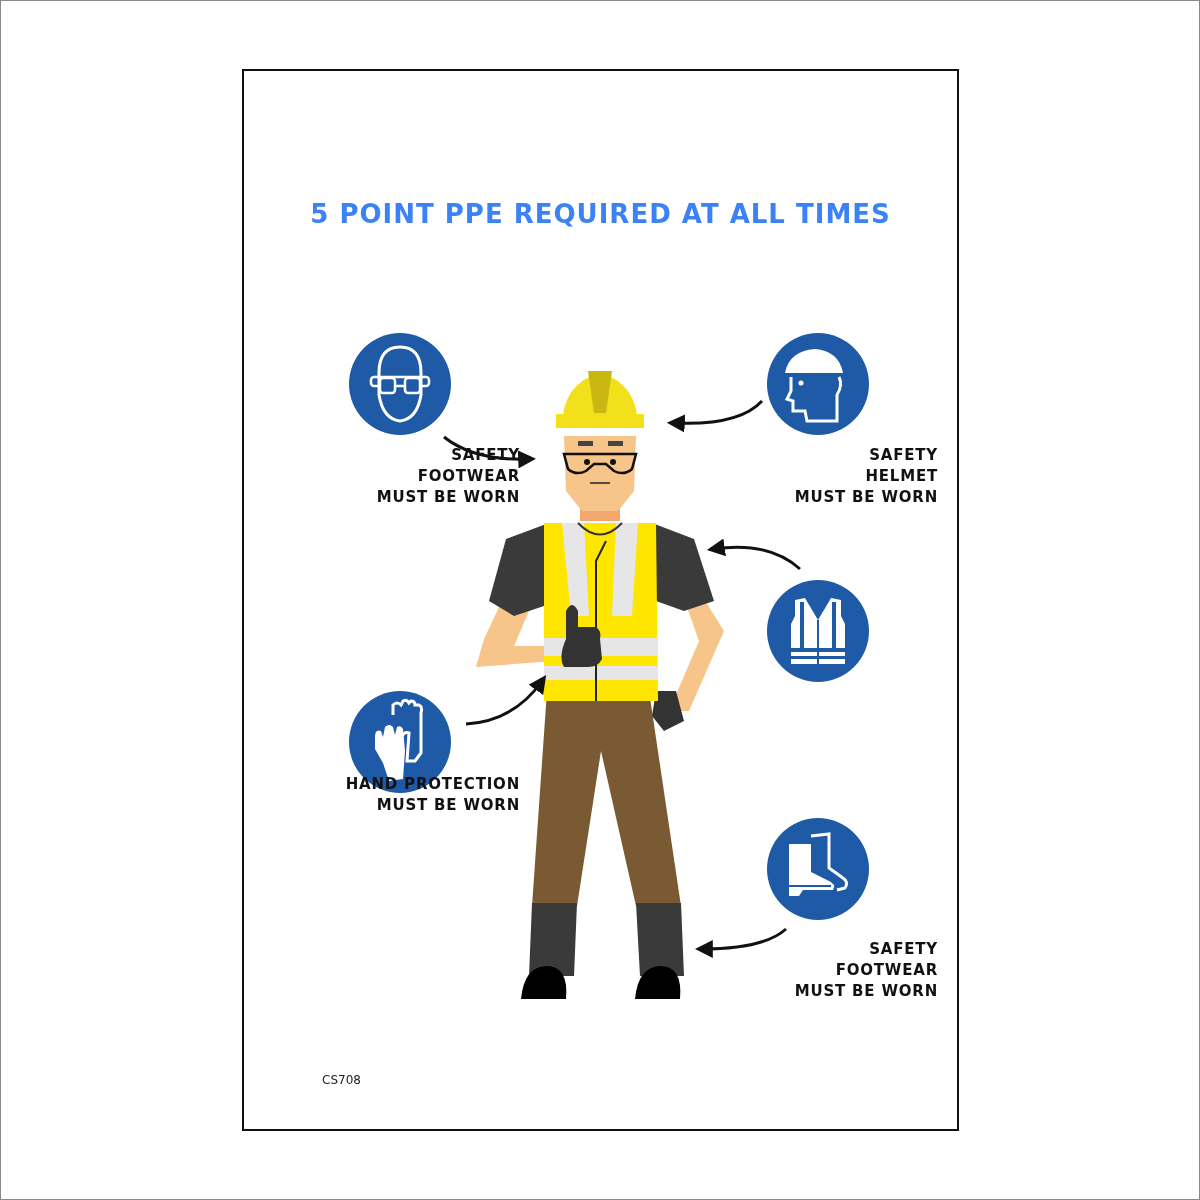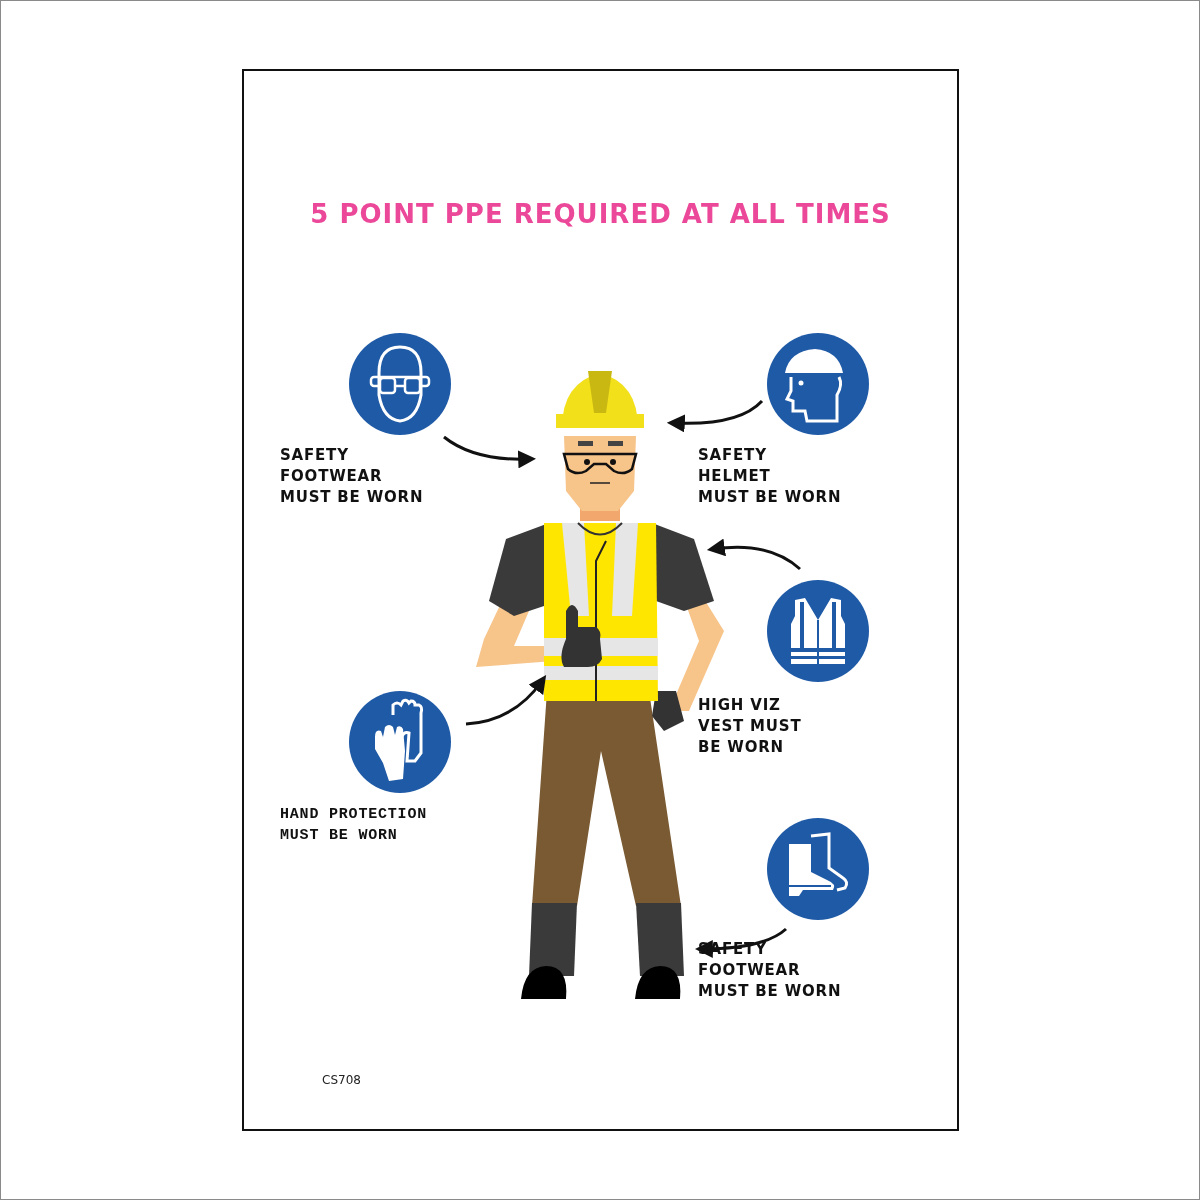--- a/index.html
+++ b/index.html
@@ -1,22 +1,22 @@
 <!DOCTYPE html>
 <html><head>
 <meta charset="utf-8">
 <style>
   html, body { margin:0; padding:0; background:#fff; }
   body { width:1200px; height:1200px; position:relative; overflow:hidden; font-family:"DejaVu Sans", sans-serif; }
   .frame { position:absolute; left:0; top:0; width:1198px; height:1198px; border:1px solid #8a8a8a; }
   .poster { position:absolute; left:242px; top:69px; width:713px; height:1058px; border:2px solid #111; background:#fff; }
-  .title { position:absolute; left:0; top:128px; width:713px; text-align:center; font-weight:bold; font-size:26px; letter-spacing:1px; color:#ec4899; }
+  .title { position:absolute; left:0; top:128px; width:713px; text-align:center; font-weight:bold; font-size:26px; letter-spacing:1px; color:#3b82f6; }
   .sign { position:absolute; width:102px; height:102px; border-radius:50%; }
   .sign svg { width:102px; height:102px; display:block; }
-  .caption { position:absolute; width:240px; text-align:left; font-weight:bold; font-size:15px; line-height:21px; letter-spacing:0.8px; color:#111; }
+  .caption { position:absolute; width:240px; text-align:right; font-weight:bold; font-size:15px; line-height:21px; letter-spacing:0.8px; color:#111; }
   .arrows { position:absolute; left:0; top:0; width:713px; height:1058px; }
   .worker { position:absolute; left:0; top:0; width:713px; height:1058px; }
   .code { position:absolute; left:78px; top:1002px; font-size:12px; color:#222; }
 </style>
 </head>
 <body>
 
 <div class="frame"></div>
 
 <div class="poster">
@@ -112,34 +112,29 @@
     <svg viewBox="0 0 102 102">
       <circle cx="51" cy="51" r="51" fill="#1f5aa6"></circle>
       <path d="M28,20 L38,18 L51,40 L64,18 L74,20 L74,36 L78,44 L78,84 L24,84 L24,44 L28,36 Z" fill="#fff"></path>
       <rect x="33" y="22" width="4" height="46" fill="#1f5aa6"></rect>
       <rect x="65" y="22" width="4" height="46" fill="#1f5aa6"></rect>
       <rect x="24" y="68" width="54" height="4" fill="#1f5aa6"></rect>
       <rect x="24" y="76" width="54" height="3" fill="#1f5aa6"></rect>
       <line x1="51" y1="40" x2="51" y2="84" stroke="#1f5aa6" stroke-width="2"></line>
     </svg>
   </div>
-  <div class="caption" style="left:454px; top:624px;">
-    <div>HIGH VIZ</div>
-    <div>VEST MUST</div>
-    <div>BE WORN</div>
-  </div>
 
   <div class="sign" style="left:105px; top:620px;">
     <svg viewBox="0 0 102 102">
       <circle cx="51" cy="51" r="51" fill="#1f5aa6"></circle>
       <path d="M44,24 L44,14 Q48,10 52,14 L54,10 Q58,8 60,12 L62,10 Q66,10 66,14 L70,14 Q74,16 72,22 L72,62 L66,70 L58,70 L60,42 Q54,40 52,48" fill="none" stroke="#fff" stroke-width="3"></path>
       <path d="M26,46 Q26,38 32,40 L34,46 L36,36 Q40,32 44,36 L46,44 L48,36 Q52,34 54,38 L56,60 L54,88 L40,90 L34,72 L26,58 Z" fill="#fff"></path>
     </svg>
   </div>
-  <div class="caption" style="left:36px; top:733px;font-family:Liberation Mono, monospace;">
+  <div class="caption" style="left:36px; top:703px;">
     <div>HAND PROTECTION</div>
     <div>MUST BE WORN</div>
   </div>
 
   <div class="sign" style="left:523px; top:747px;">
     <svg viewBox="0 0 102 102">
       <circle cx="51" cy="51" r="51" fill="#1f5aa6"></circle>
       <path d="M44,18 L62,16 L62,50 L76,60 Q82,64 78,70 L70,72" fill="none" stroke="#fff" stroke-width="3"></path>
       <path d="M22,26 L44,26 L44,54 L60,62 Q70,66 66,72 L36,72 L32,78 L22,78 Z" fill="#fff"></path>
       <line x1="22" y1="68" x2="64" y2="68" stroke="#1f5aa6" stroke-width="2"></line>

